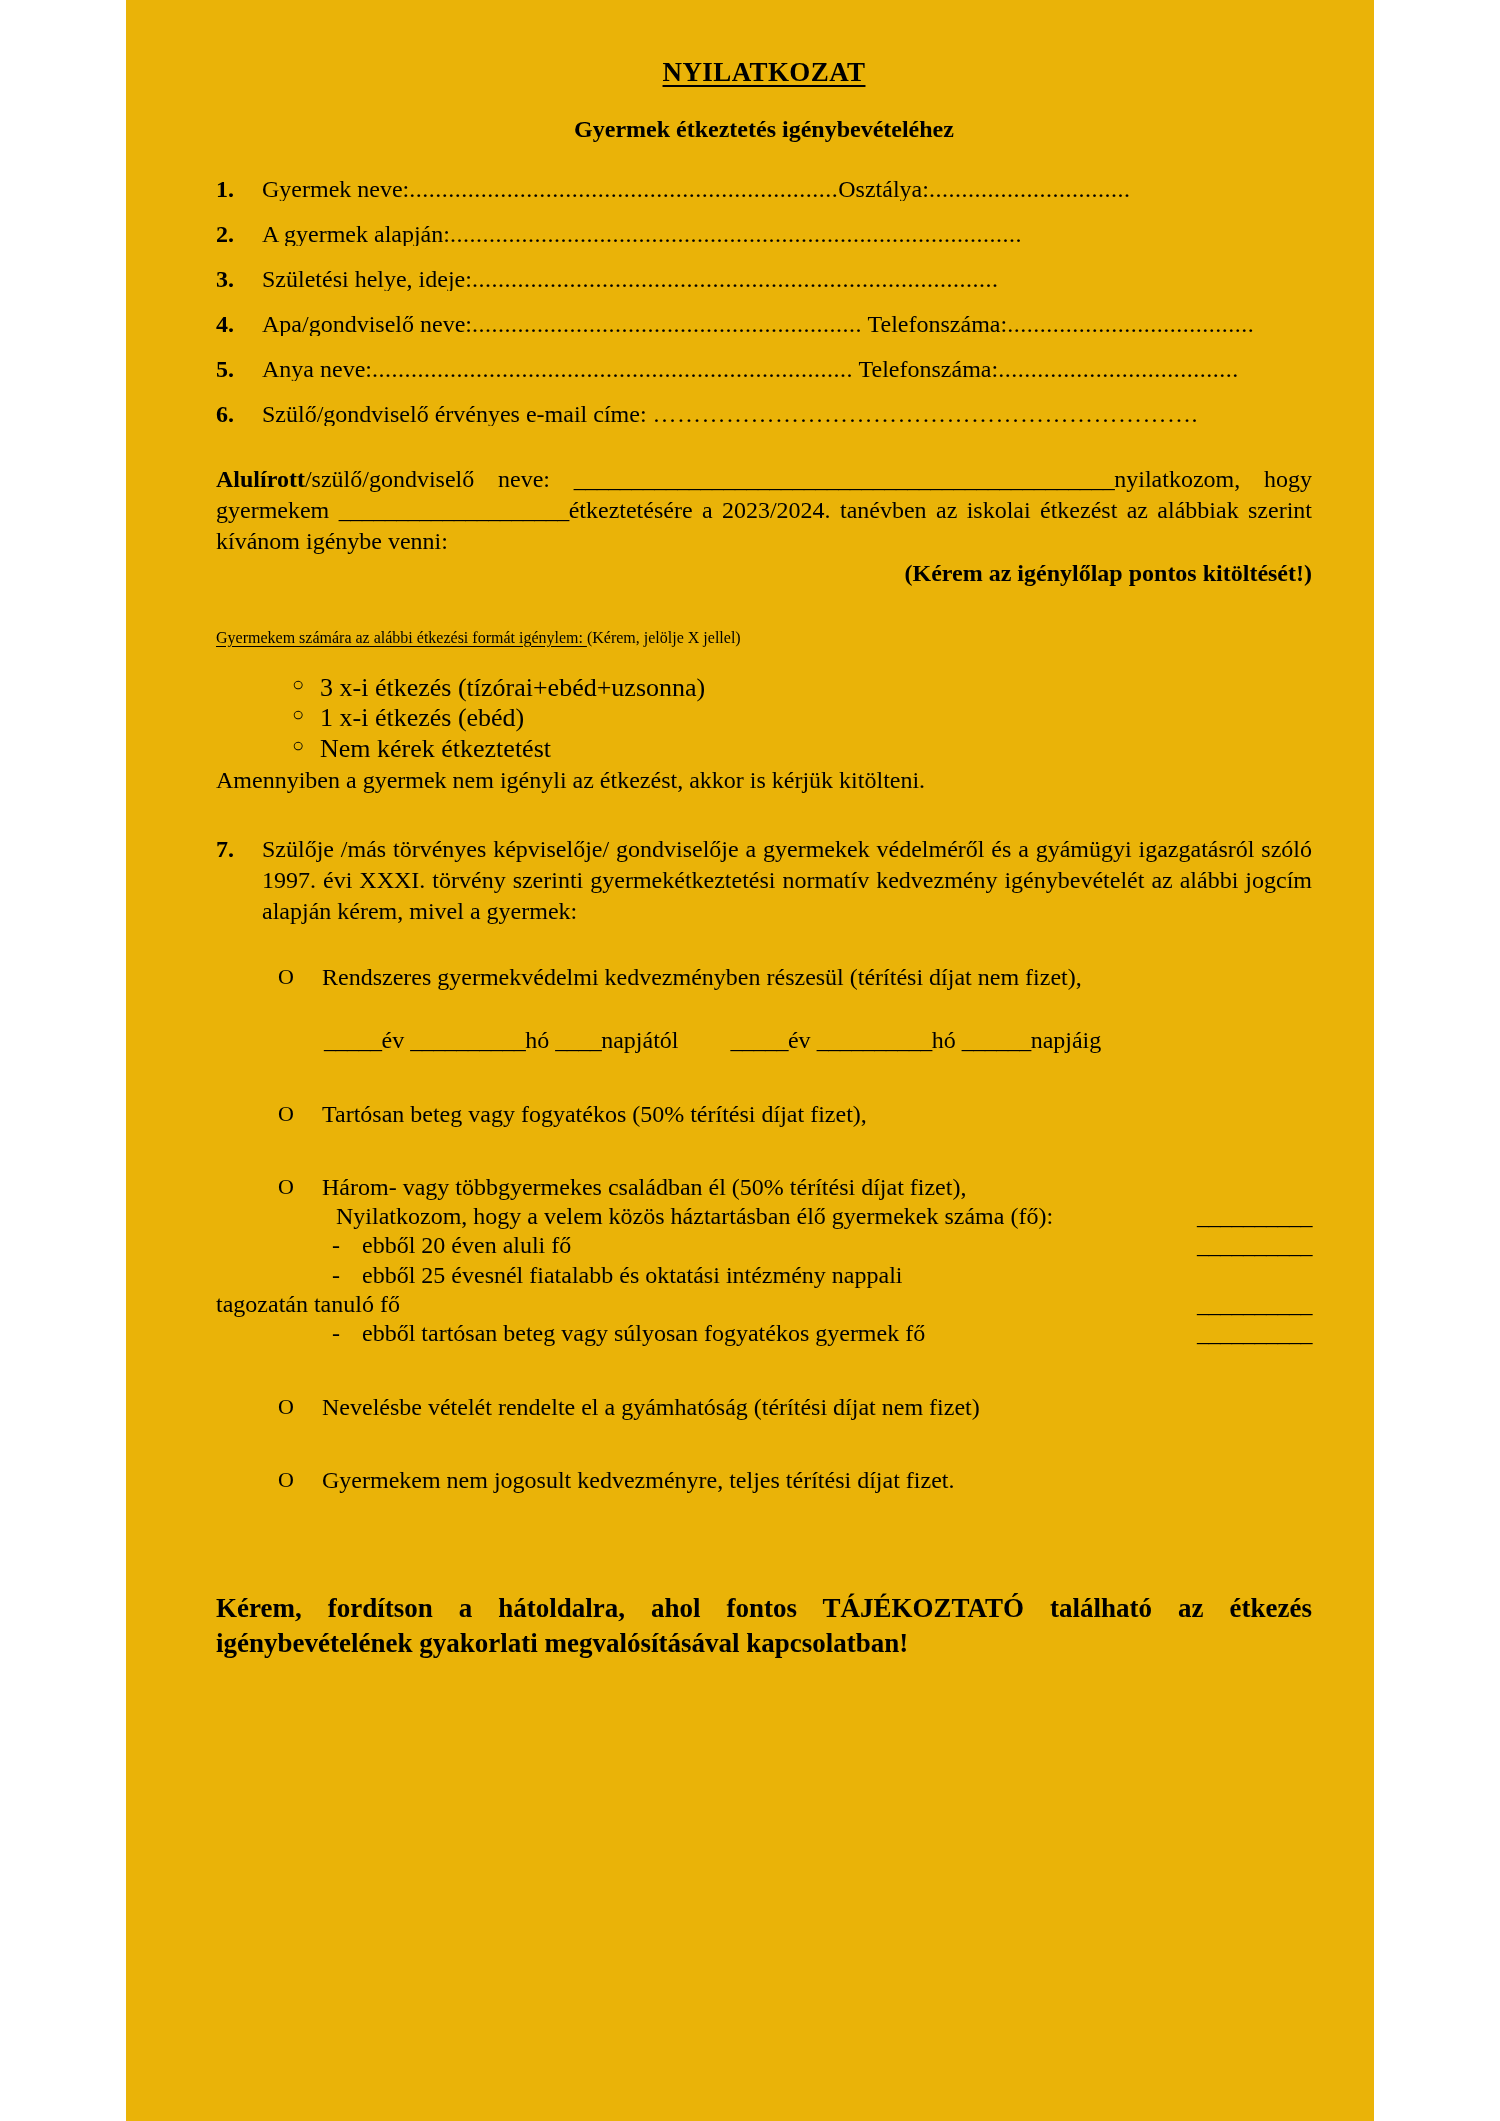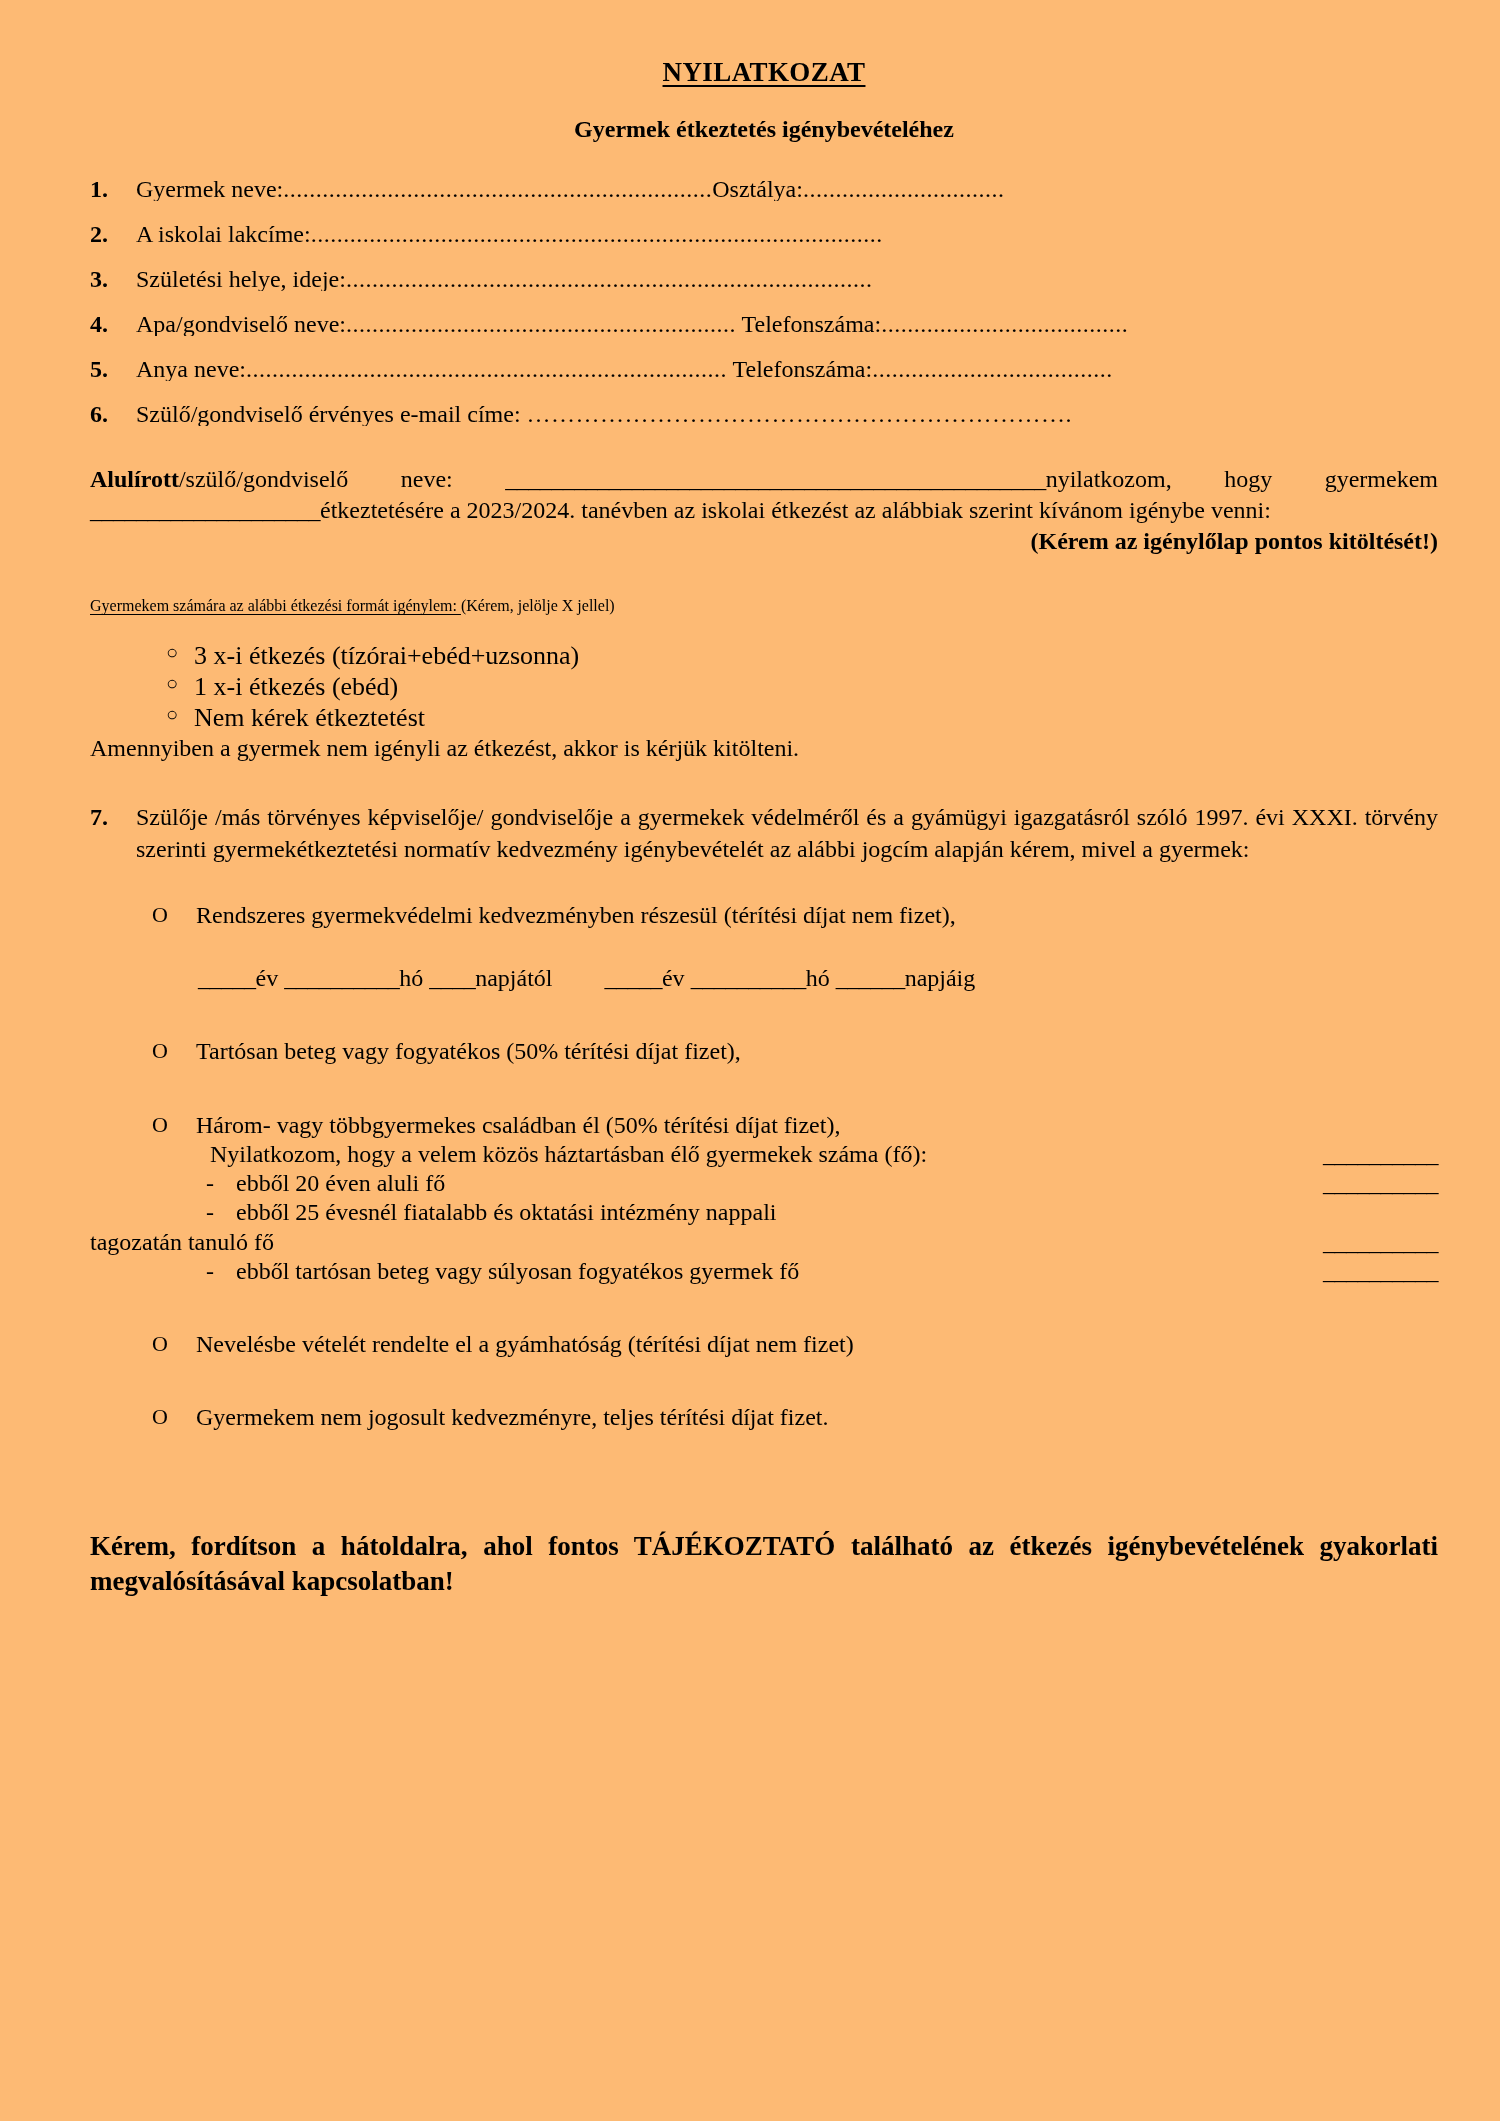--- a/index.html
+++ b/index.html
@@ -5,24 +5,24 @@
   html, body {
     margin: 0;
     padding: 0;
     background: #ffffff;
   }
   body {
     font-family: "Liberation Serif", "DejaVu Serif", serif;
     color: #000000;
   }
   .page {
-    width: 1500px;
+    width: 1248px;
     min-height: 2121px;
     margin: 0 auto;
-    background: #fdba74;
+    background: #eab308;
     box-sizing: border-box;
     padding: 40px 62px 40px 90px;
     position: relative;
   }
   .doc-title {
     text-align: center;
     font-weight: bold;
     font-size: 27px;
     letter-spacing: 0.4px;
     margin: 17px 0 0 0;
@@ -204,21 +204,21 @@
     <span>NYILATKOZAT</span>
   </h1>
 
   <h2 class="doc-subtitle">Gyermek étkeztetés igénybevételéhez</h2>
 
   <ol class="numlist">
     <li>
       <span class="num">1.</span><span>Gyermek neve:</span><span class="dots">..................................................................</span><span>Osztálya:</span><span class="dots">...............................</span>
     </li>
     <li>
-      <span class="num">2.</span><span>A iskolai lakcíme:</span><span class="dots">........................................................................................</span>
+      <span class="num">2.</span><span>A gyermek alapján:</span><span class="dots">........................................................................................</span>
     </li>
     <li>
       <span class="num">3.</span><span>Születési helye, ideje:</span><span class="dots">.................................................................................</span>
     </li>
     <li>
       <span class="num">4.</span><span>Apa/gondviselő neve:</span><span class="dots">............................................................</span> <span>Telefonszáma:</span><span class="dots">......................................</span>
     </li>
     <li>
       <span class="num">5.</span><span>Anya neve:</span><span class="dots">..........................................................................</span> <span>Telefonszáma:</span><span class="dots">.....................................</span>
     </li>

